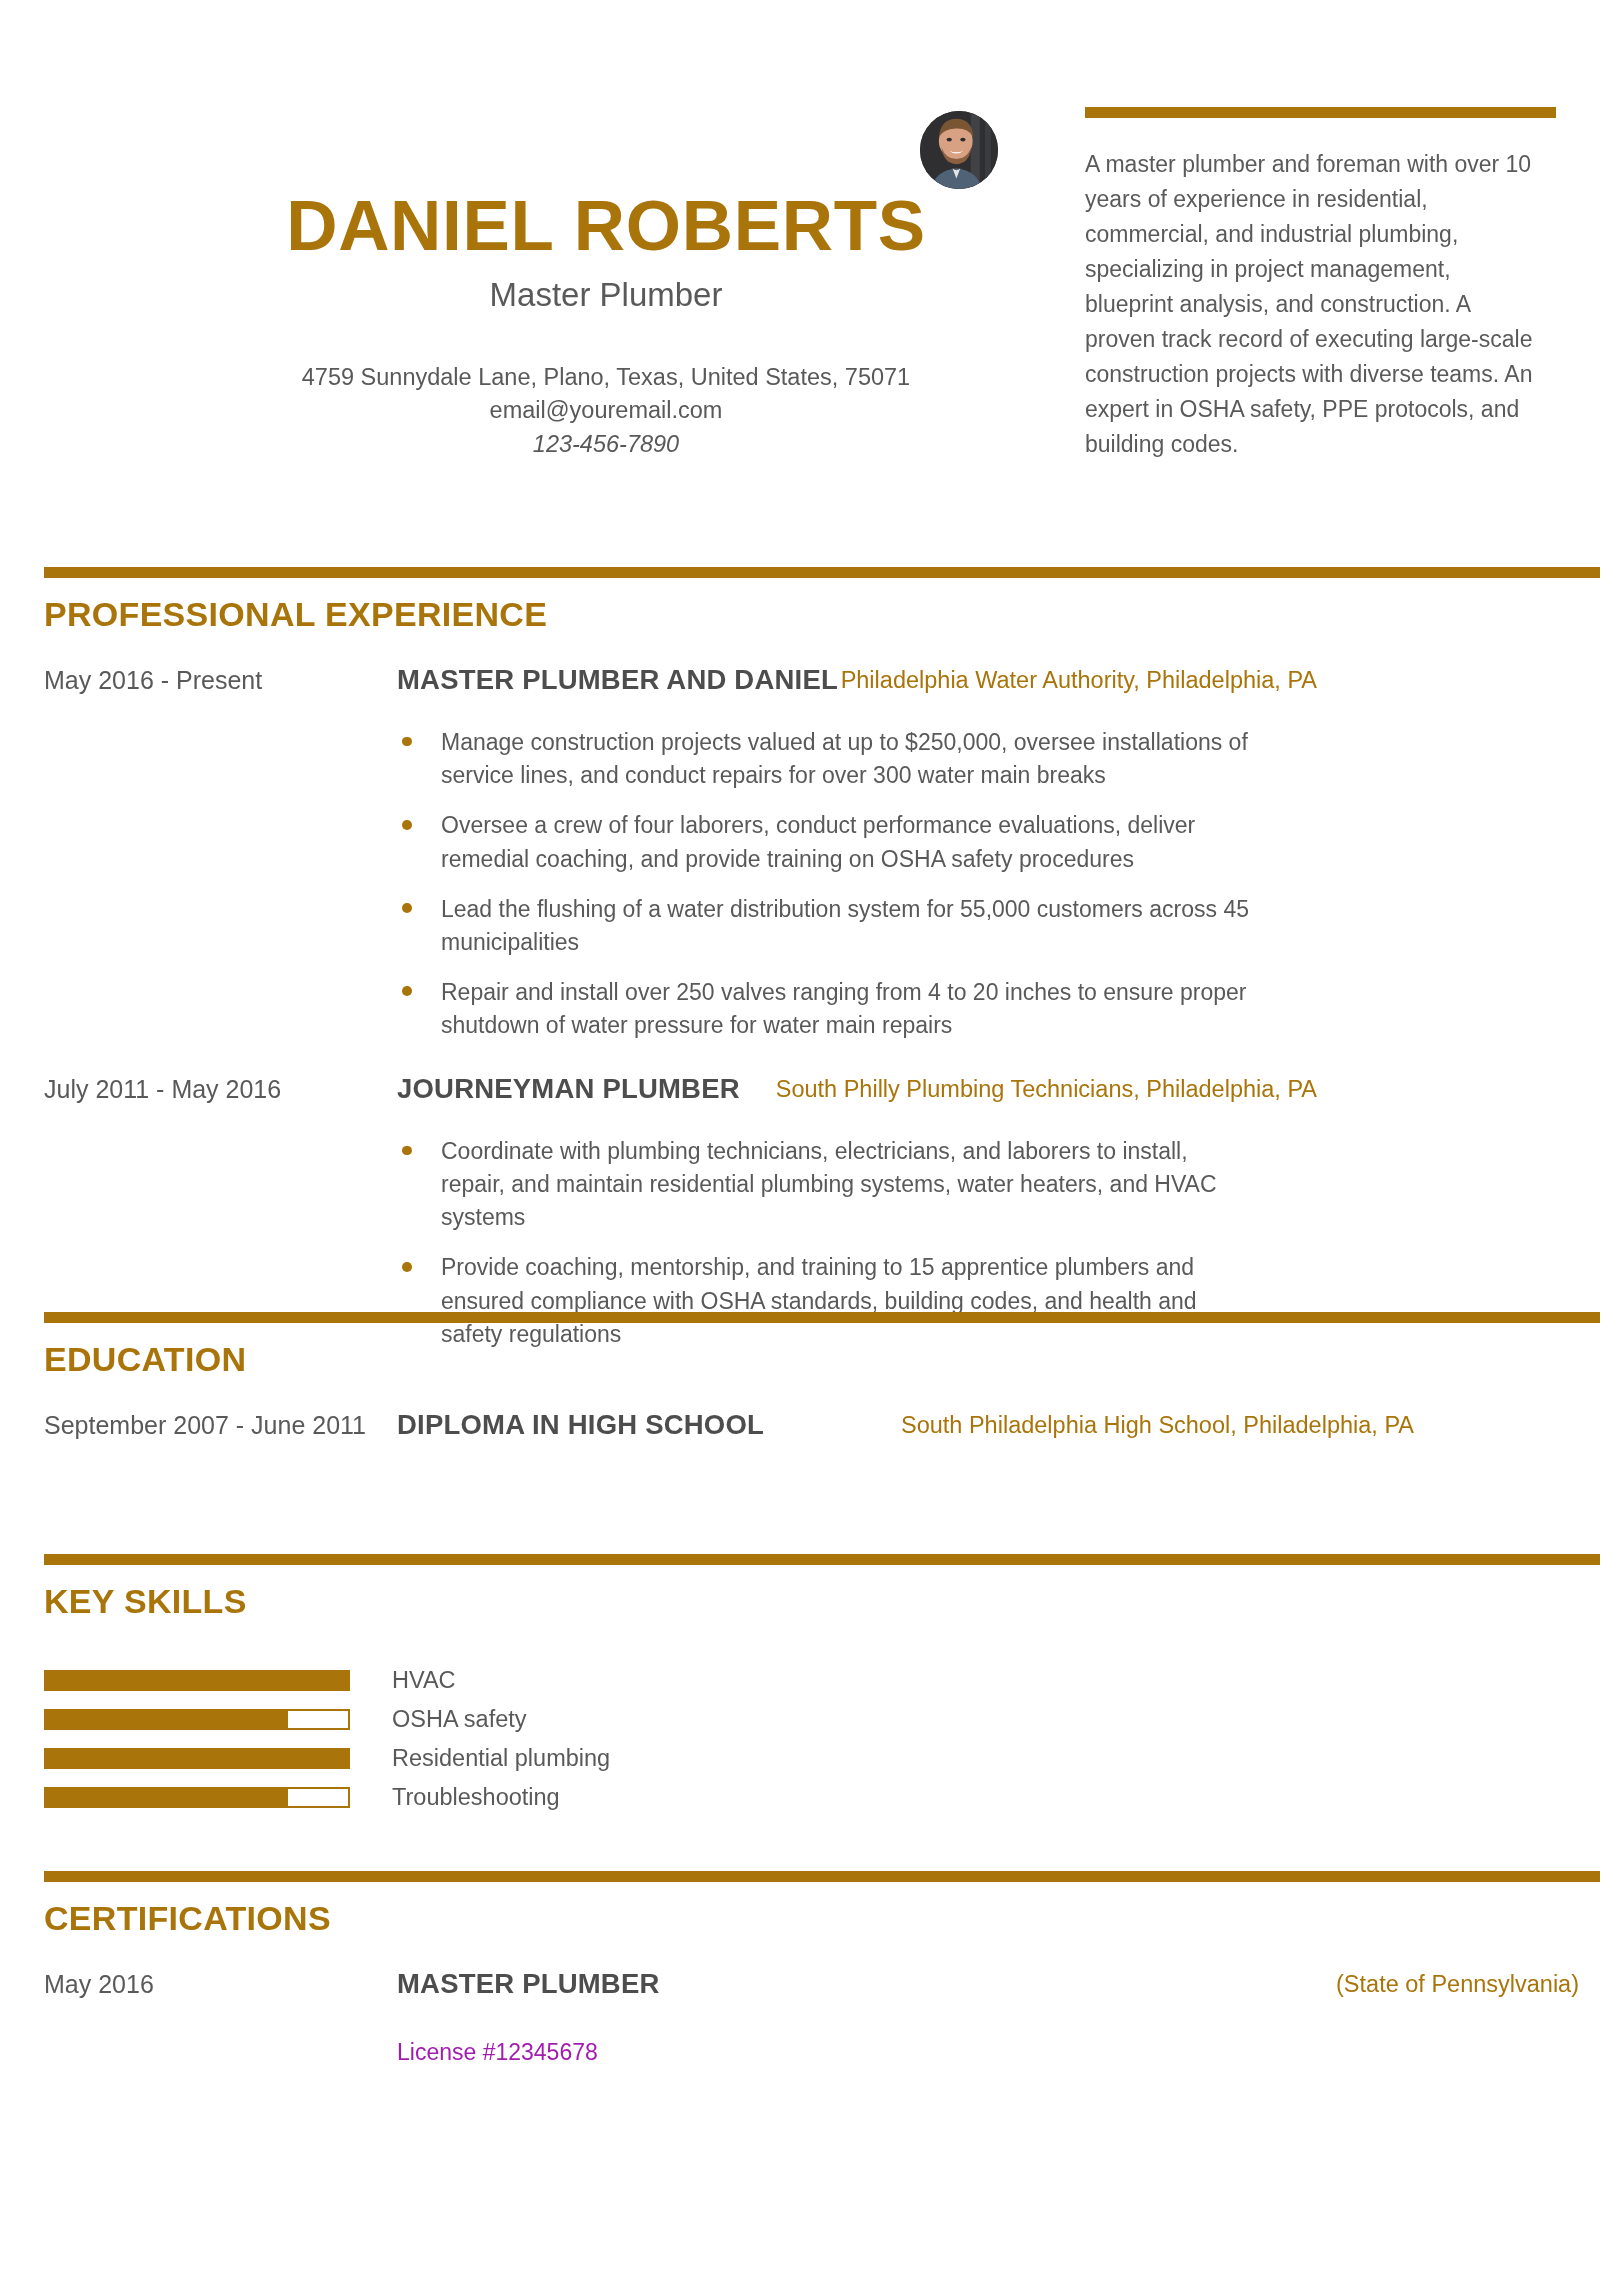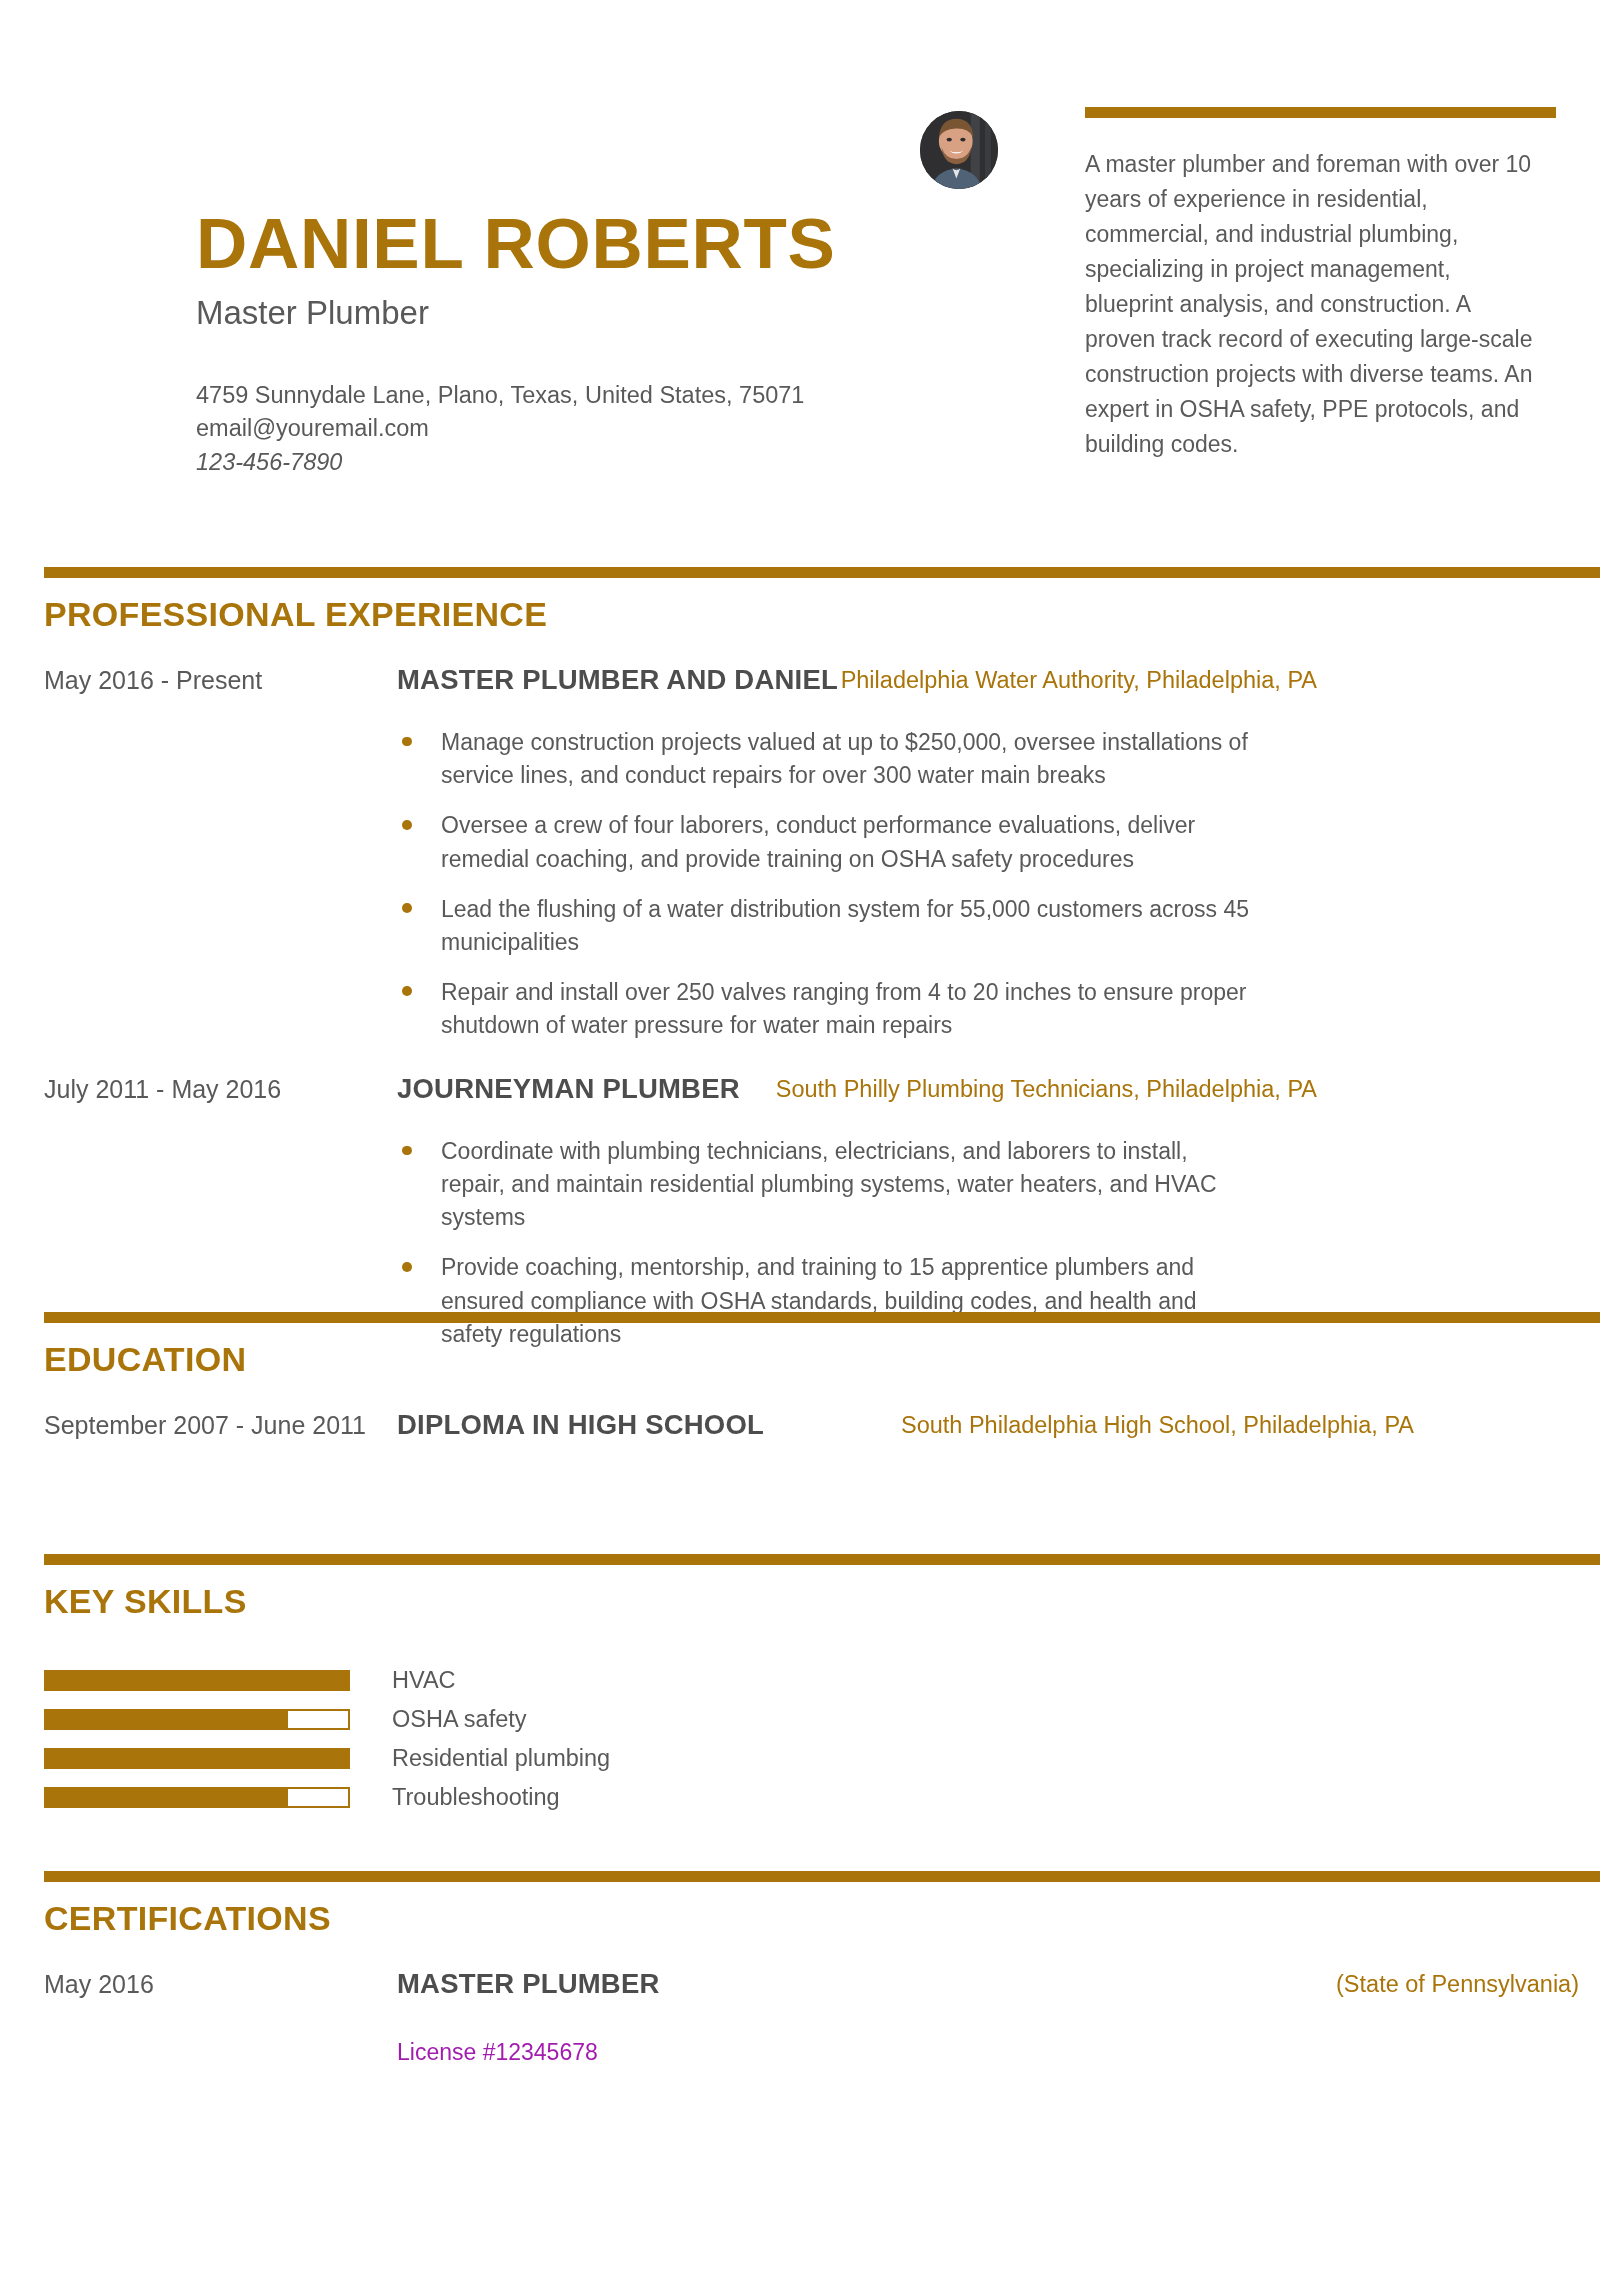--- a/index.html
+++ b/index.html
@@ -22,23 +22,23 @@
   
   .header {
     position: absolute;
     left: 0; top: 0;
     width: 1623px;
     height: 562px;
   }
   .header-left {
     position: absolute;
     left: 196px;
-    top: 98px;
+    top: 80px;
     width: 820px;
-    text-align: left;
+    text-align: center;
   }
   .avatar {
     position: absolute;
     left: 920px;
     top: 111px;
     width: 78px;
     height: 78px;
     border-radius: 50%;
     overflow: hidden;
     background: #2b2b2b;

